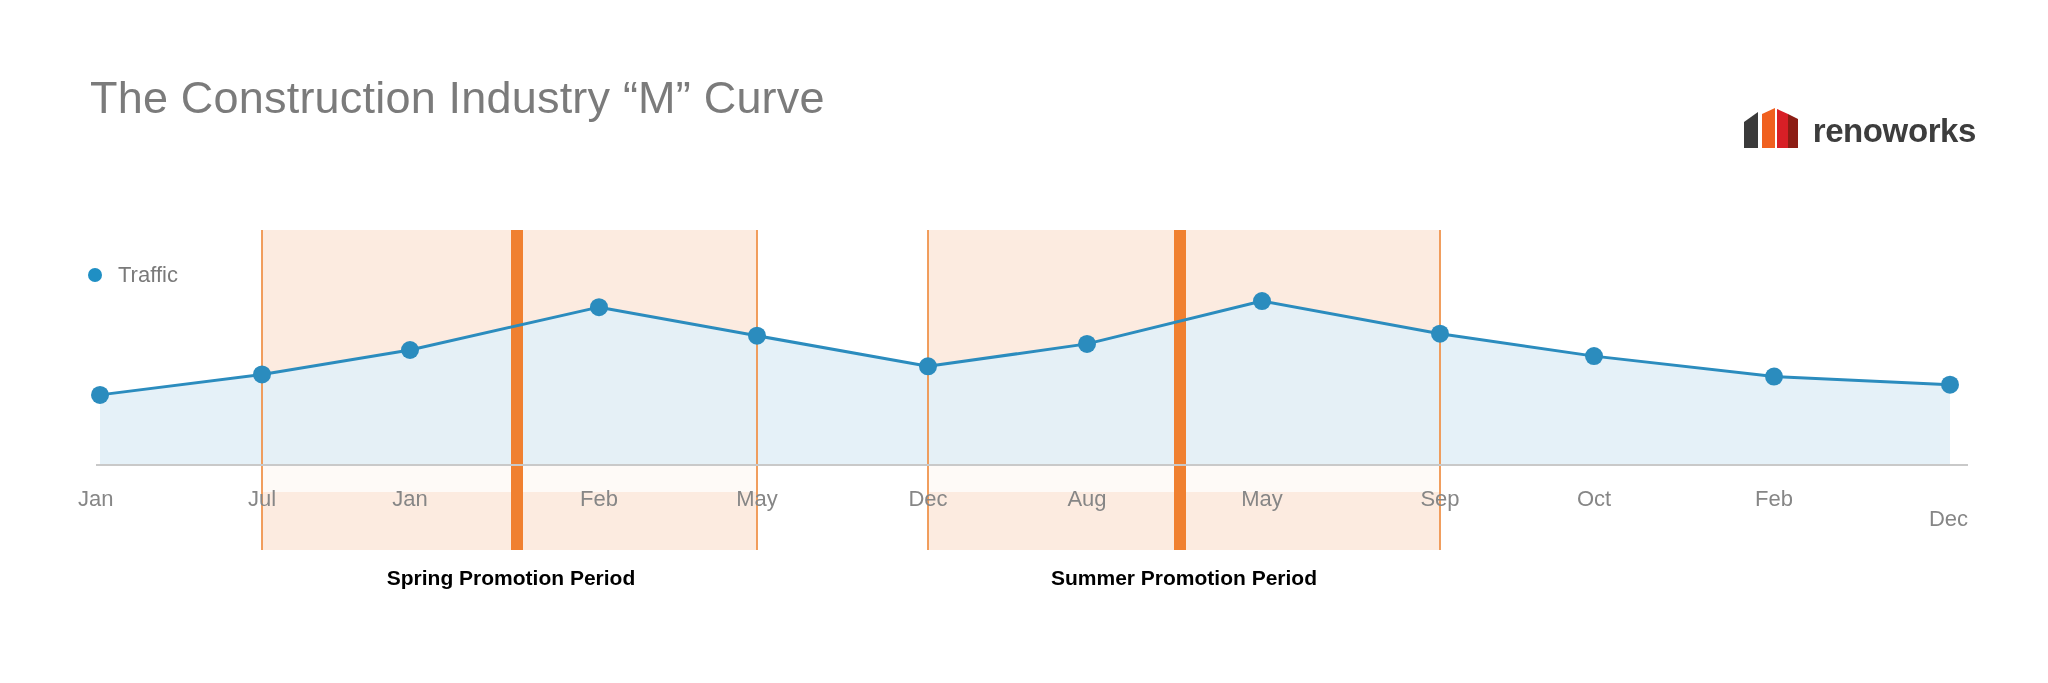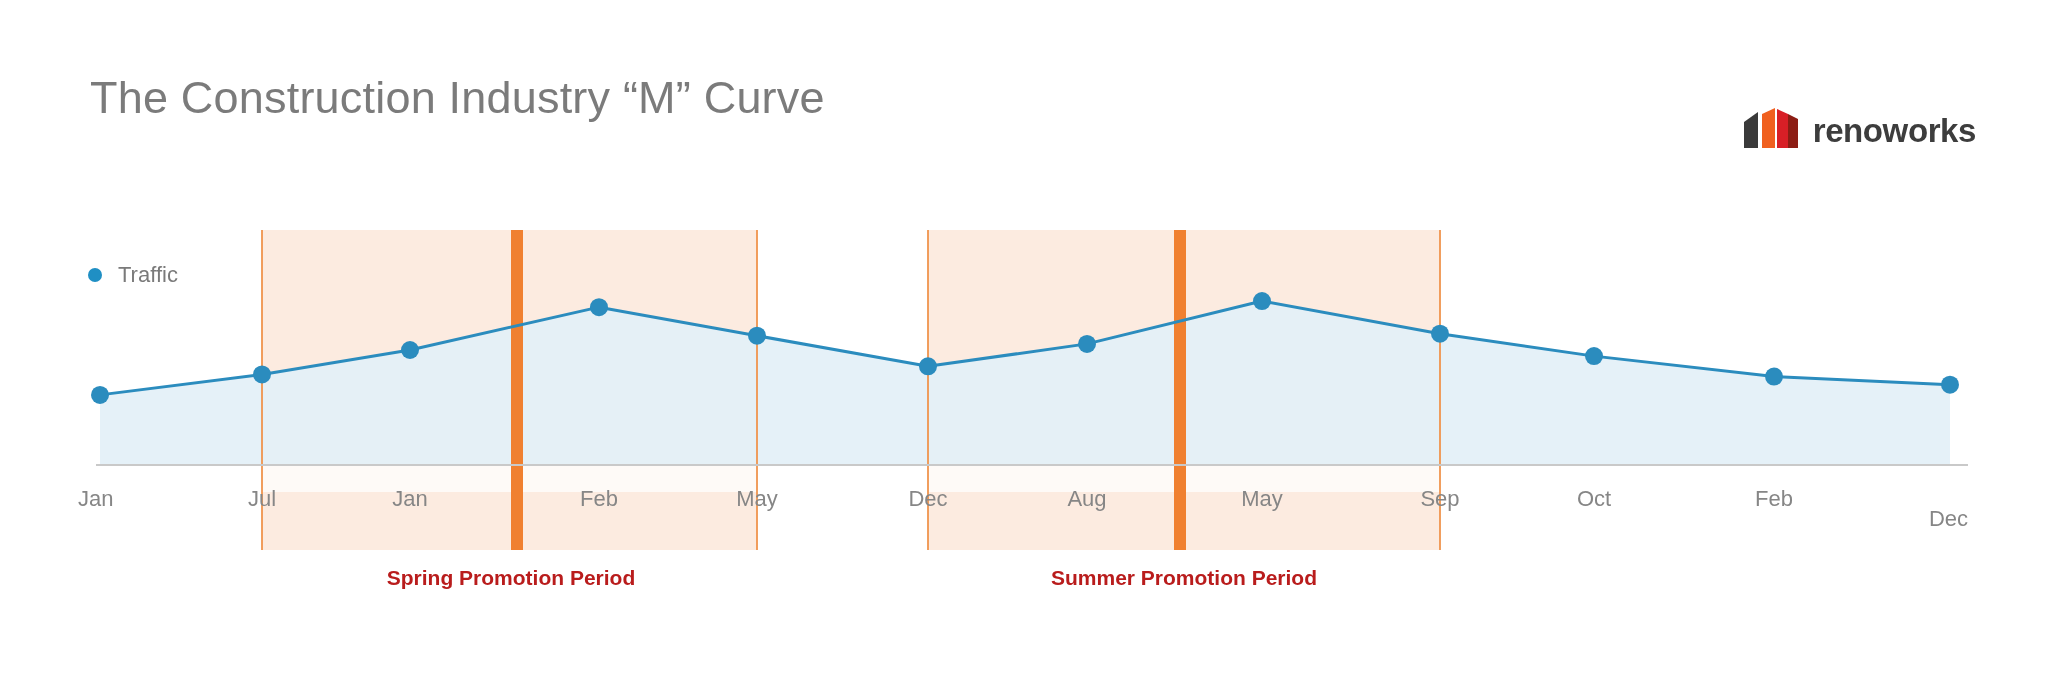--- a/index.html
+++ b/index.html
@@ -111,21 +111,21 @@
   }
   .tick.edge-left  { transform: translateX(0); }
   .tick.edge-right { transform: translateX(-100%); margin-top: 20px; }
 
   
   .annotation {
     position: absolute;
     top: 566px;
     font-size: 21px;
     font-weight: 700;
-    color: #b91c1c;
+    color: #000000;
     white-space: nowrap;
     transform: translateX(-50%);
   }
 </style>
 </head>
 <body>
 
 <div id="page">
 
   <div class="header">

